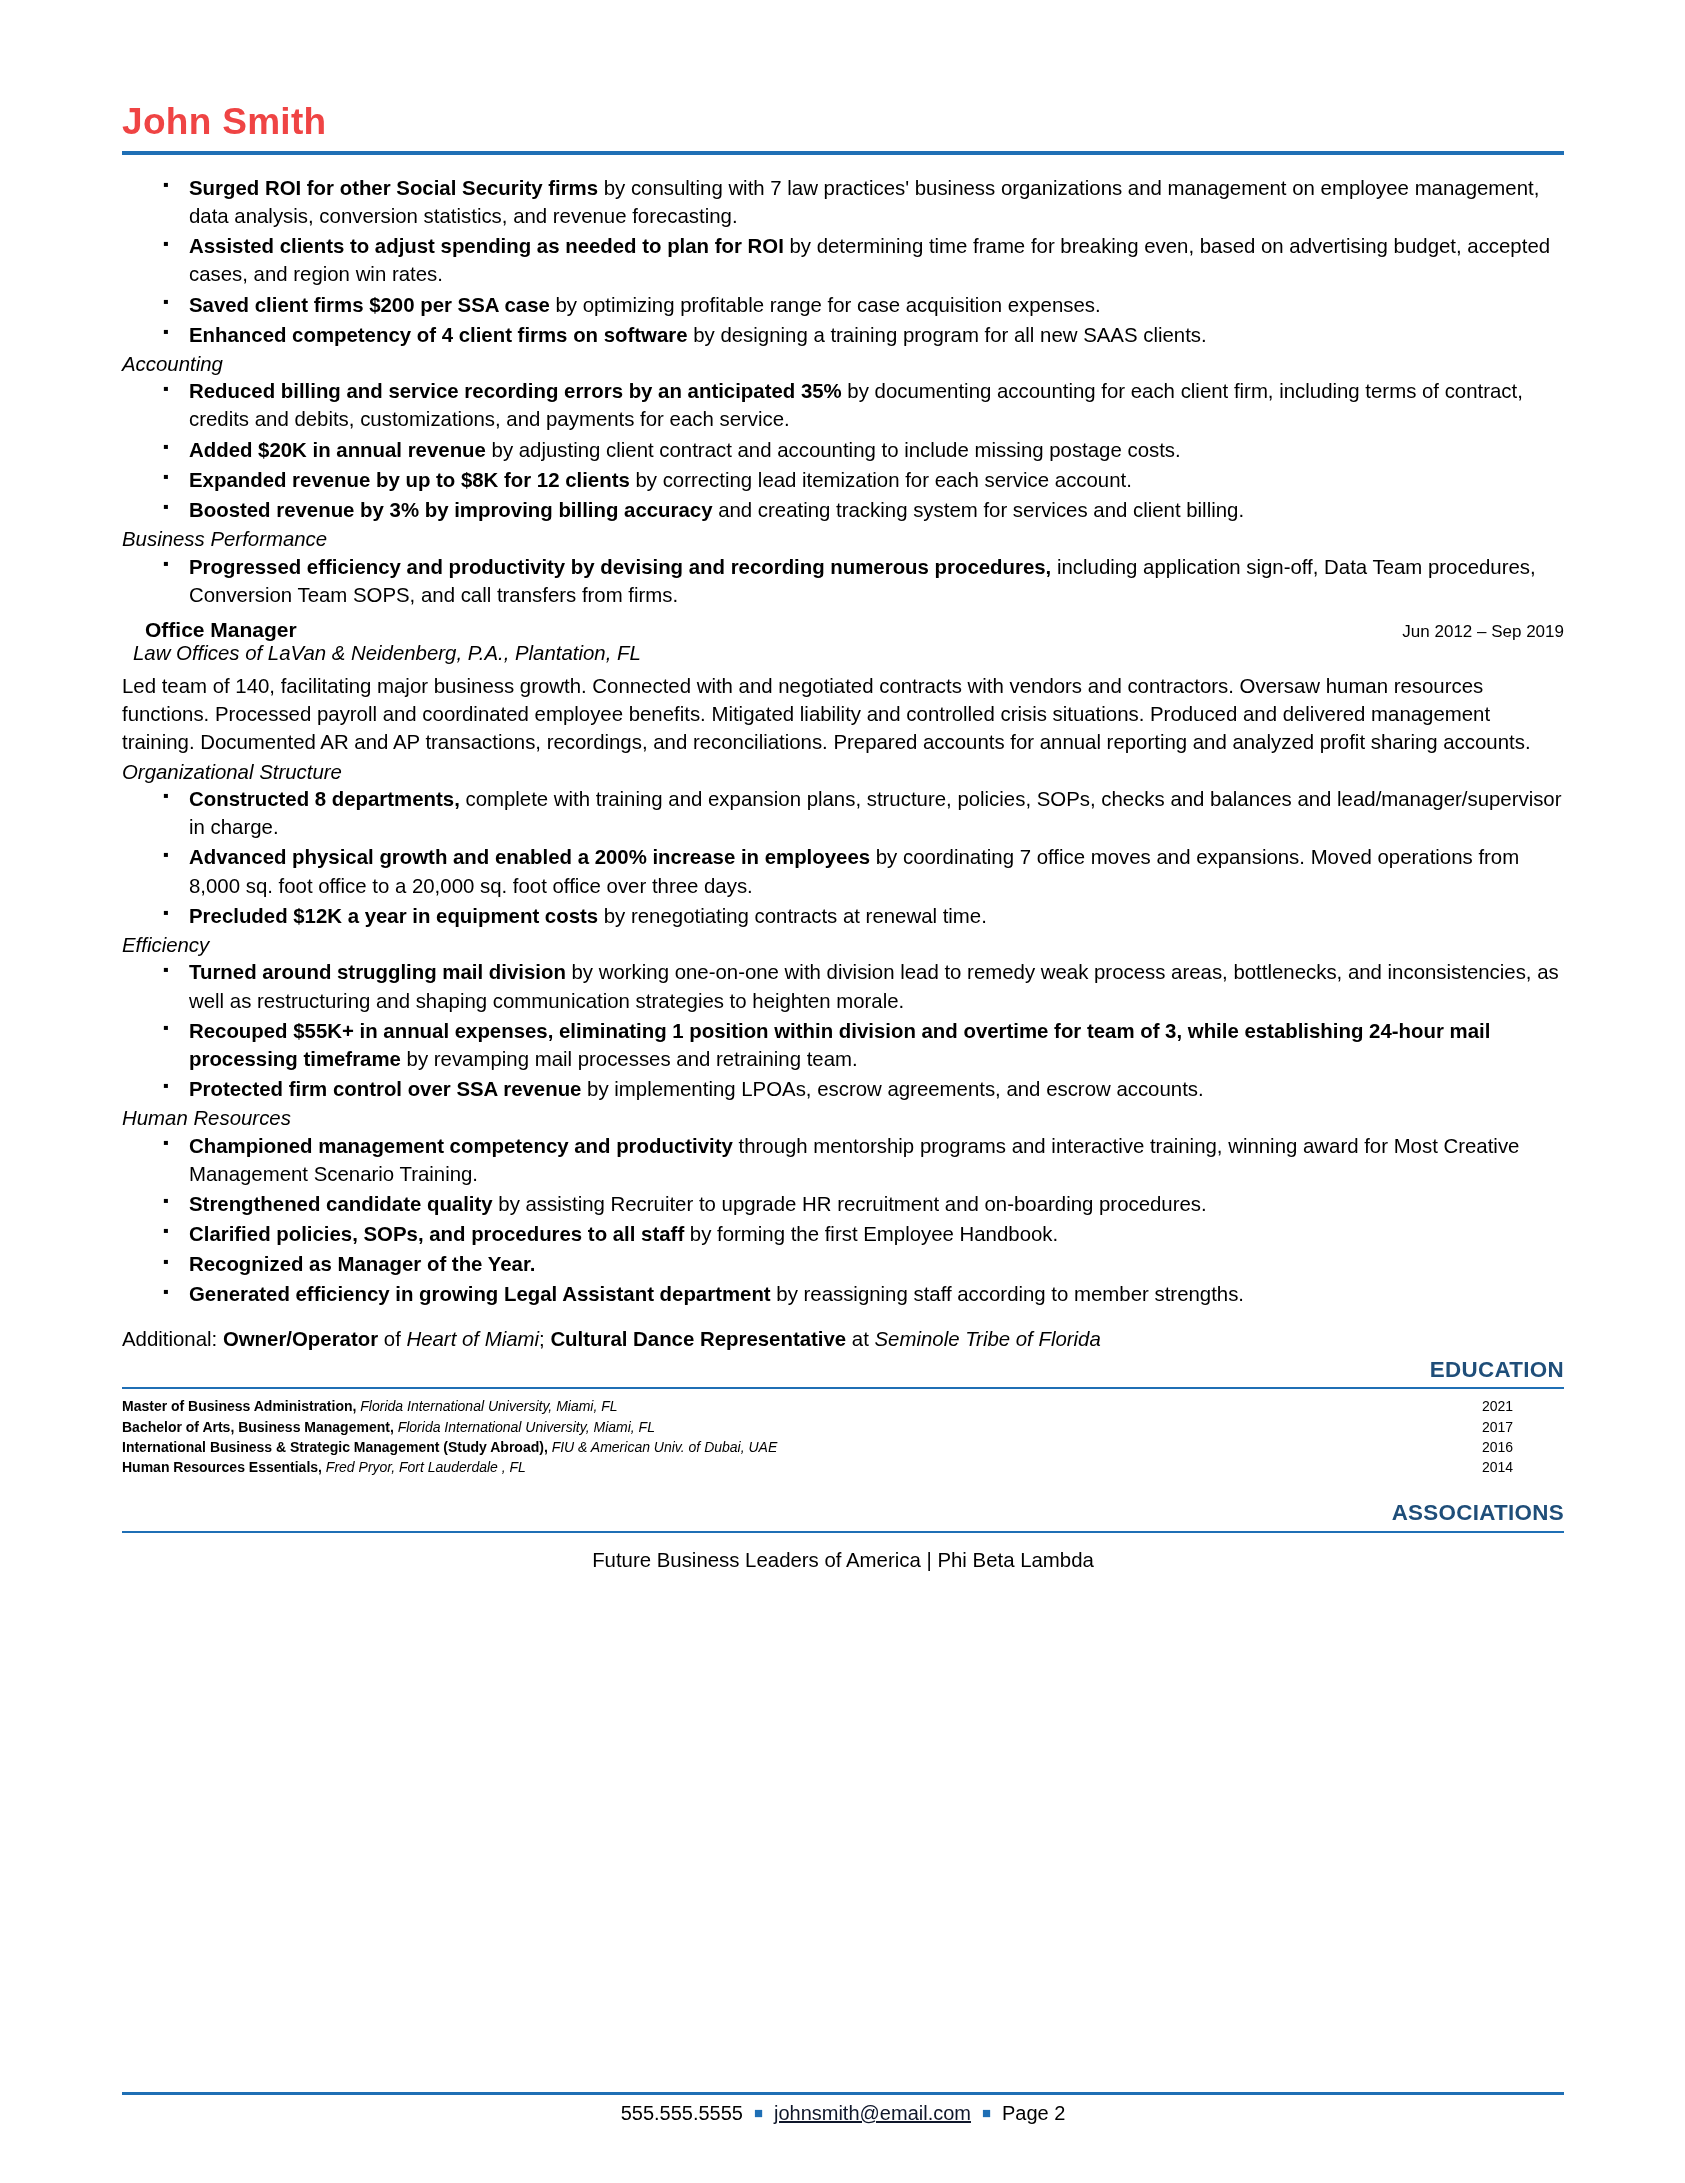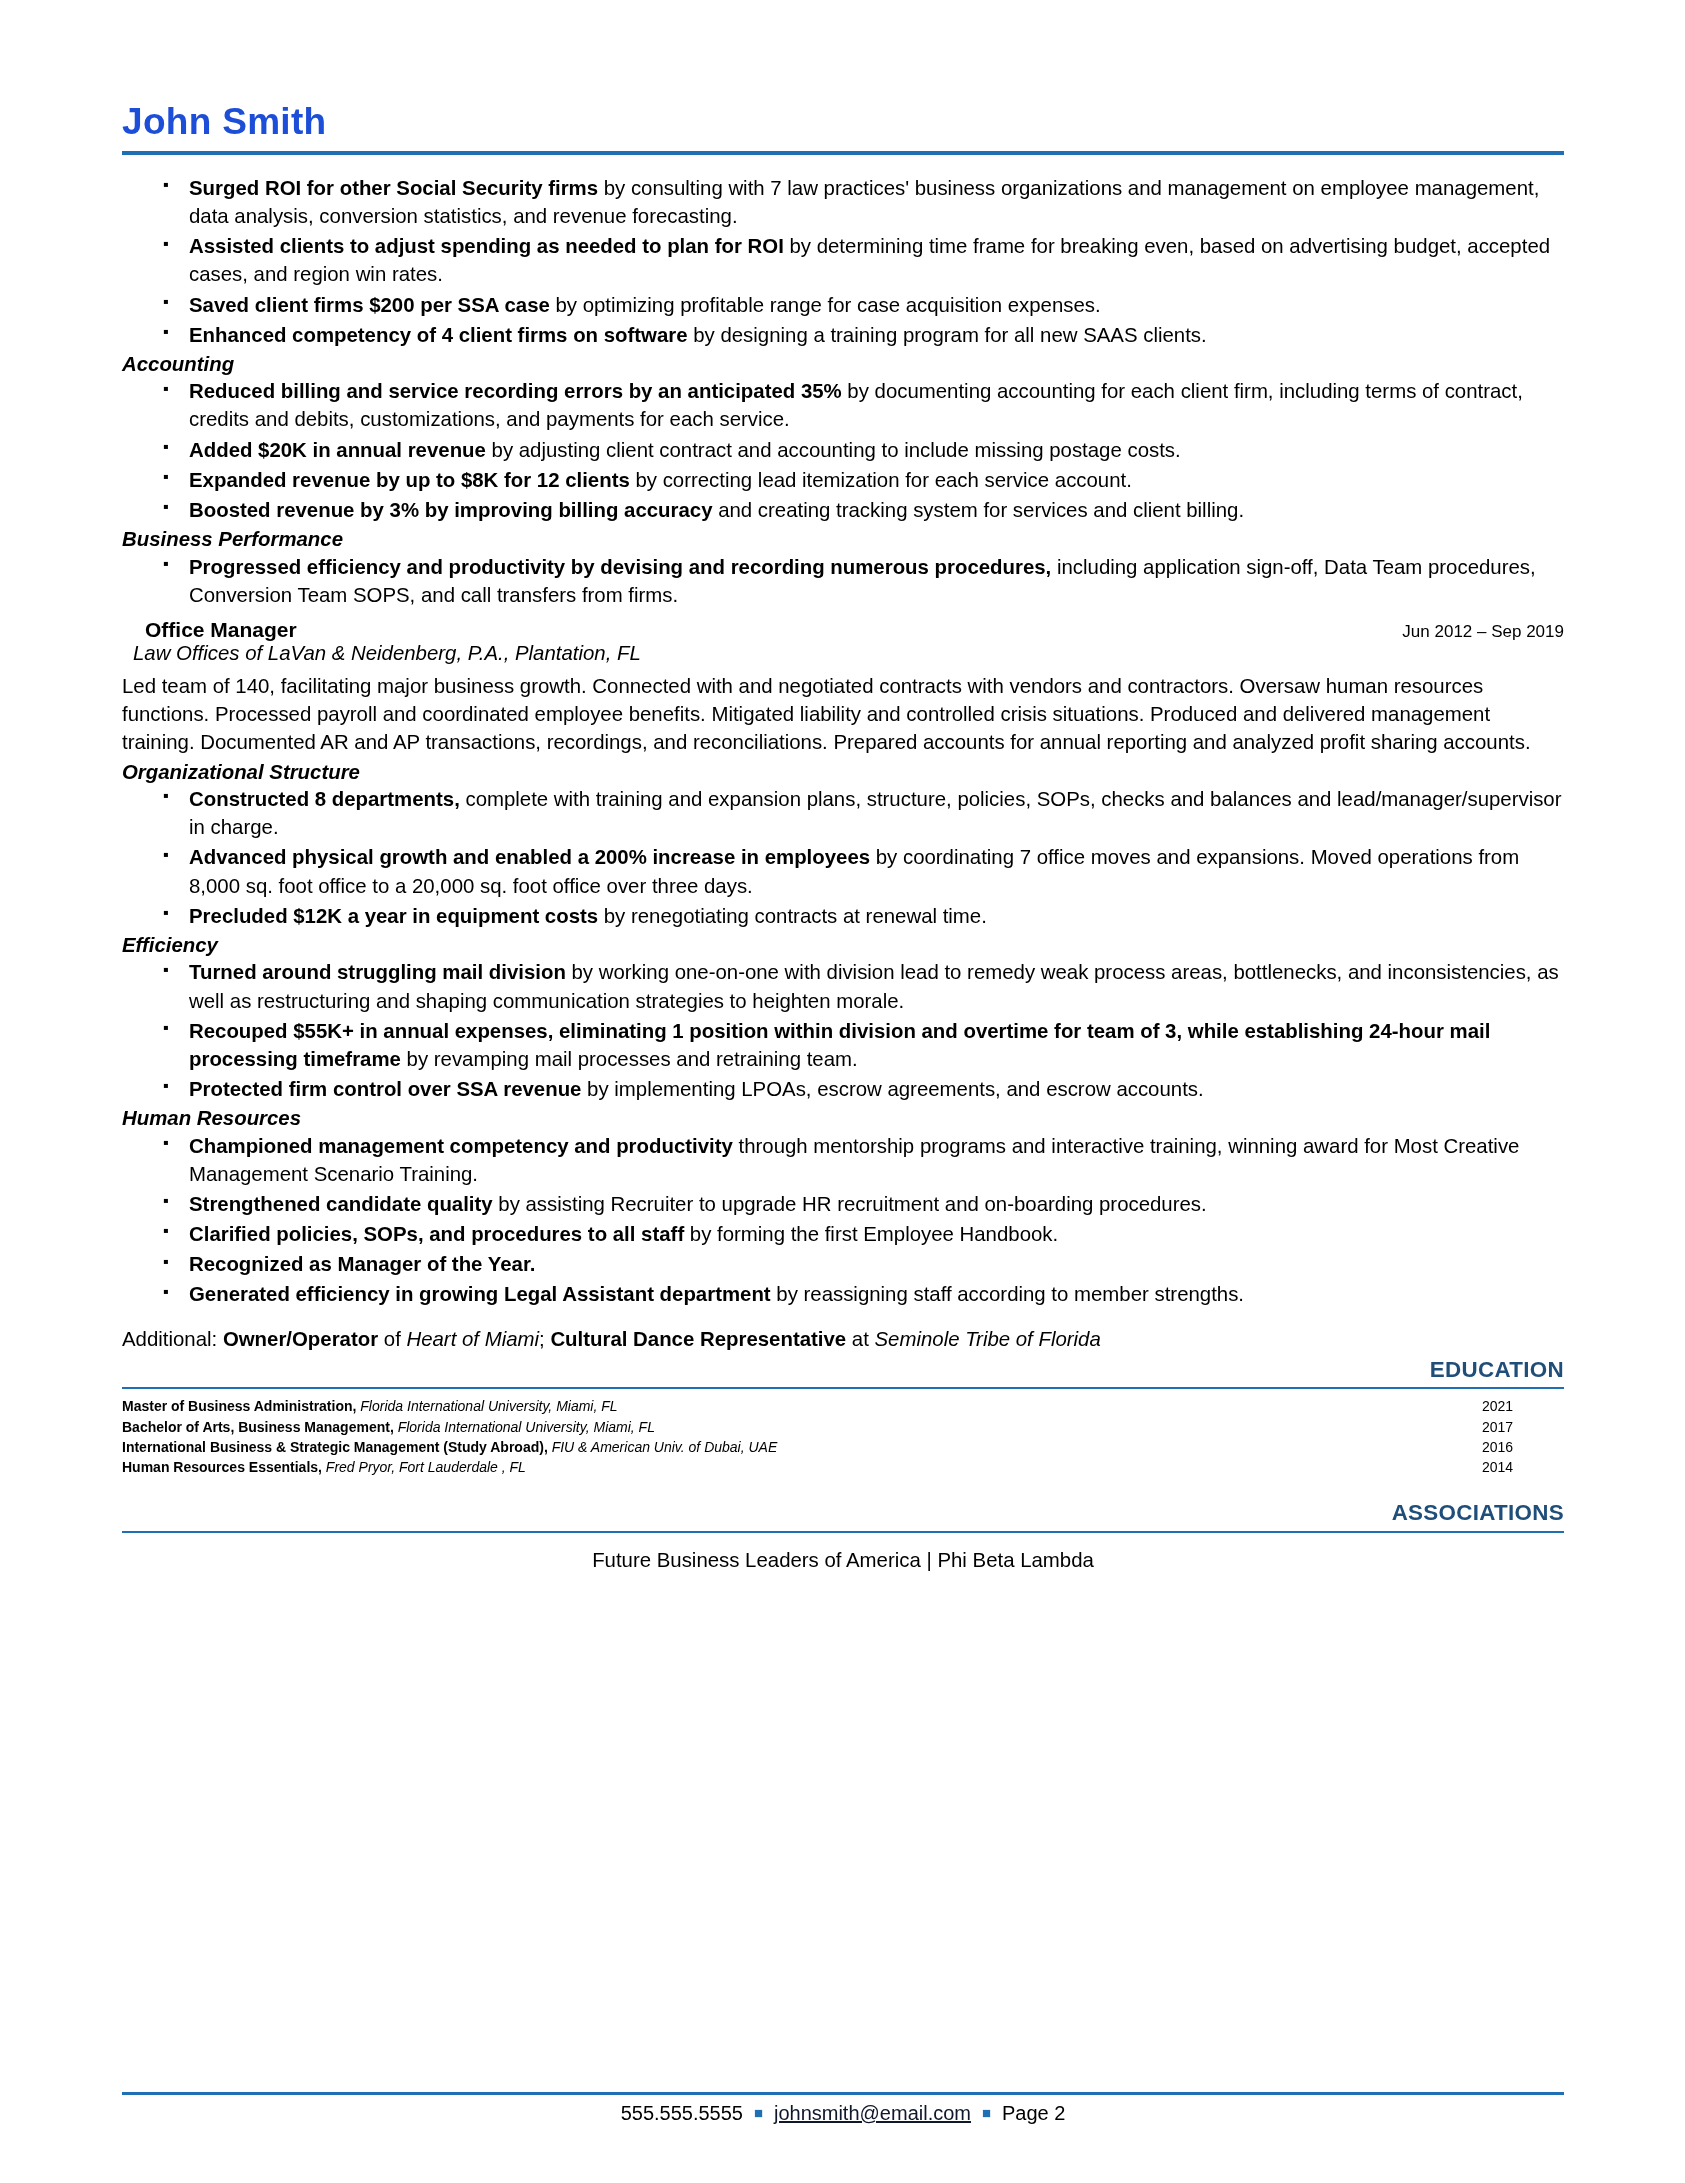--- a/index.html
+++ b/index.html
@@ -16,21 +16,21 @@
     min-height: 2183px;
     background: #ffffff;
     position: relative;
     box-sizing: border-box;
     padding: 102px 122px 0 122px;
   }
   
   .name-title {
     font-size: 37px;
     font-weight: bold;
-    color: #1d4ed8;
+    color: #ef4444;
     letter-spacing: 0.3px;
     line-height: 1.1;
     margin: 0 0 8.2px 0;
   }
   .rule-thick {
     border-bottom: 4.1px solid #1f6fb5;
     width: 100%;
     margin-bottom: 19px;
   }
   .bullets {
@@ -51,21 +51,21 @@
     left: 41px;
     top: -0.7px;
     font-size: 16.3px;
     color: #000;
   }
   b, .b { font-weight: bold; }
   i, .i { font-style: italic; }
   .subhead {
     font-size: 20.4px;
     font-style: italic;
-    font-weight: bold;
+    font-weight: normal;
     margin: 4.1px 0 1.4px 0;
   }
   
   .job-line {
     display: flex;
     justify-content: space-between;
     align-items: baseline;
     margin-top: 9.5px;
     margin-left: 23px;
   }

